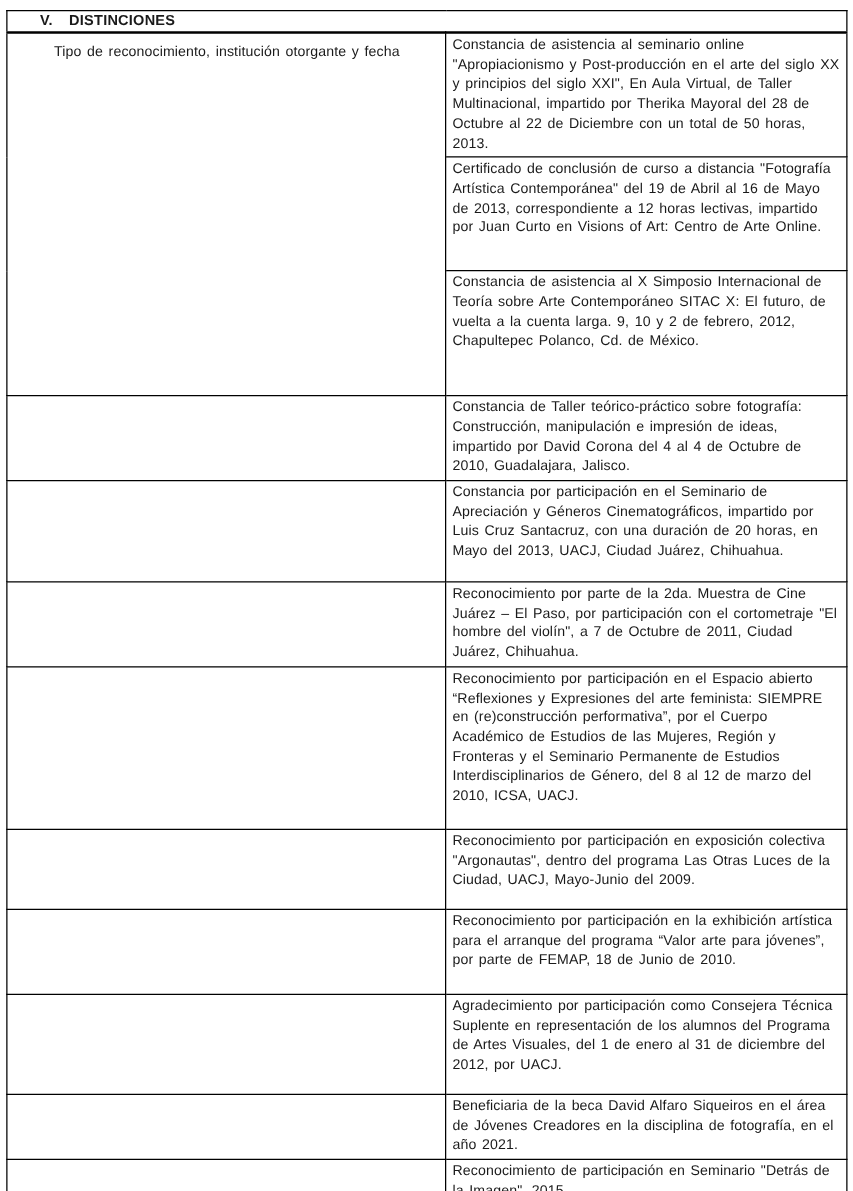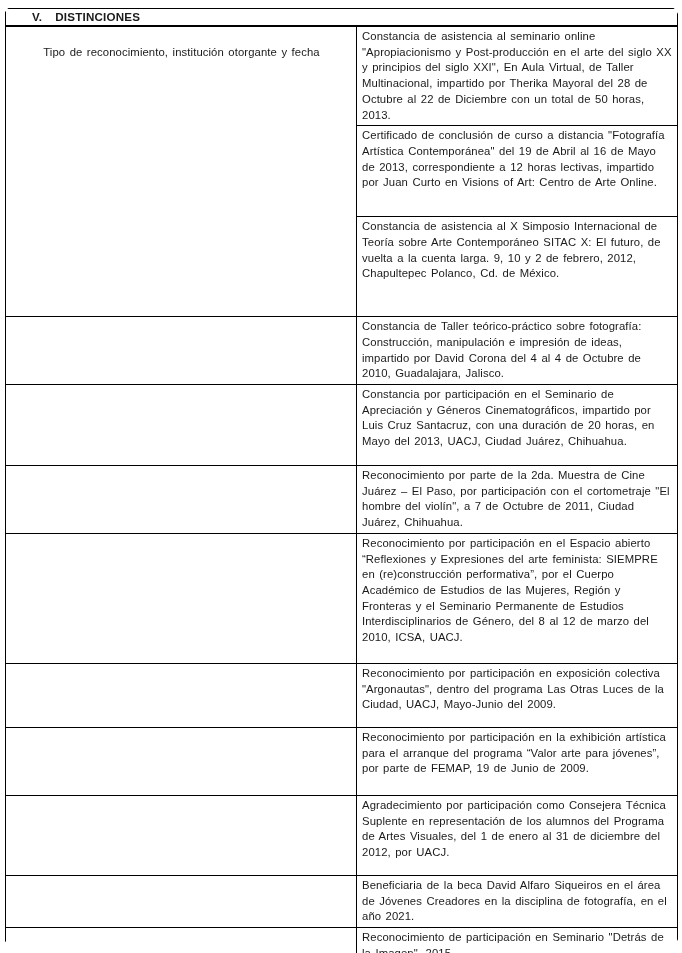--- a/index.html
+++ b/index.html
@@ -8,21 +8,20 @@
     background: #ffffff;
   }
   .page {
     position: relative;
     width: 682px;
     height: 953px;
     background: #ffffff;
     font-family: "Liberation Sans", "DejaVu Sans", sans-serif;
     color: #1a1a1a;
     overflow: hidden;
-    border-radius: 28px;
   }
   table.distinciones {
     border-collapse: collapse;
     table-layout: fixed;
     width: 672px;
     margin: 8px 0 0 5px;
   }
   col.c-left  { width: 351px; }
   col.c-right { width: 321px; }
   td {
@@ -39,21 +38,21 @@
     font-weight: 700;
     font-size: 11.6px;
     line-height: 14px;
     padding: 1px 4px 1px 26px;
     letter-spacing: 0.2px;
   }
   td.hdr .numeral { display: inline-block; }
   td.hdr .title   { display: inline-block; margin-left: 13px; }
   td.left-merged {
     text-align: center;
-    padding-top: 18px;
+    padding-top: 8px;
   }
   td.entry { }
   td.empty { }
 </style>
 </head>
 <body>
 
 <div class="page">
   <table class="distinciones">
     <colgroup>
@@ -96,21 +95,21 @@
     <tr style="height:130px">
       <td class="empty"></td>
       <td class="entry">Reconocimiento por participación en el Espacio abierto “Reflexiones y Expresiones del arte feminista: SIEMPRE en (re)construcción performativa”, por el Cuerpo Académico de Estudios de las Mujeres, Región y Fronteras y el Seminario Permanente de Estudios Interdisciplinarios de Género, del 8 al 12 de marzo del 2010, ICSA, UACJ.</td>
     </tr>
     <tr style="height:64px">
       <td class="empty"></td>
       <td class="entry">Reconocimiento por participación en exposición colectiva "Argonautas", dentro del programa Las Otras Luces de la Ciudad, UACJ, Mayo-Junio del 2009.</td>
     </tr>
     <tr style="height:68px">
       <td class="empty"></td>
-      <td class="entry">Reconocimiento por participación en la exhibición artística para el arranque del programa “Valor arte para jóvenes”, por parte de FEMAP, 19 de Junio de 2009.</td>
+      <td class="entry">Reconocimiento por participación en la exhibición artística para el arranque del programa “Valor arte para jóvenes”, por parte de FEMAP, 18 de Junio de 2010.</td>
     </tr>
     <tr style="height:80px">
       <td class="empty"></td>
       <td class="entry">Agradecimiento por participación como Consejera Técnica Suplente en representación de los alumnos del Programa de Artes Visuales, del 1 de enero al 31 de diciembre del 2012, por UACJ.</td>
     </tr>
     <tr style="height:46px">
       <td class="empty"></td>
       <td class="entry">Beneficiaria de la beca David Alfaro Siqueiros en el área de Jóvenes Creadores en la disciplina de fotografía, en el año 2021.</td>
     </tr>
     <tr style="height:30px">

